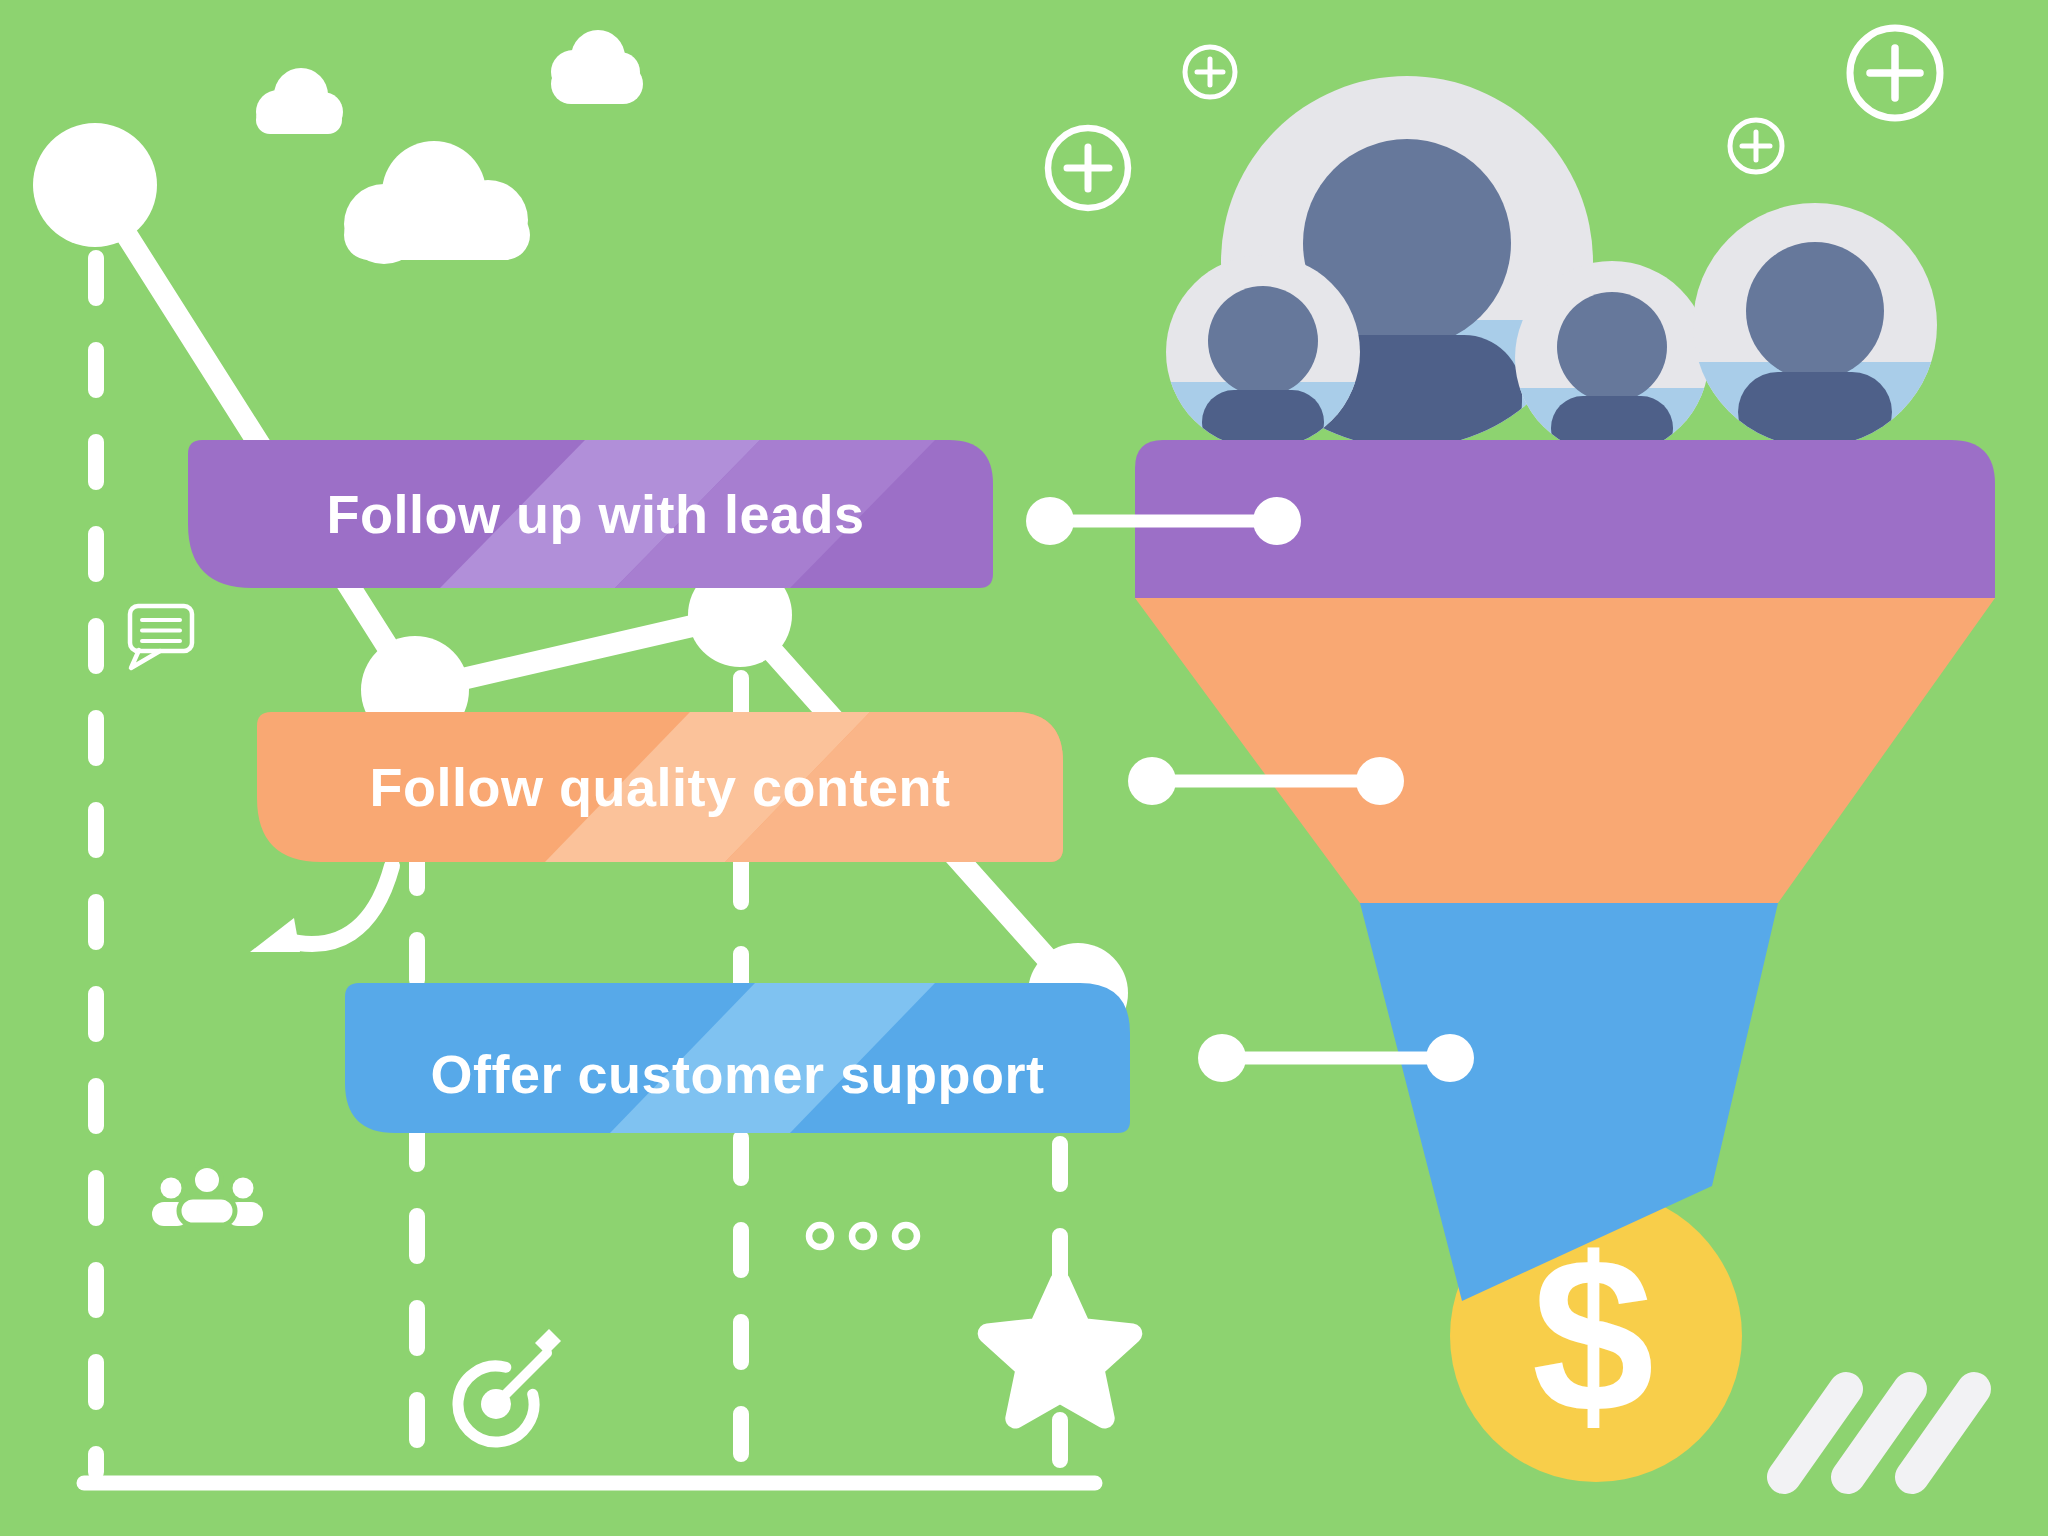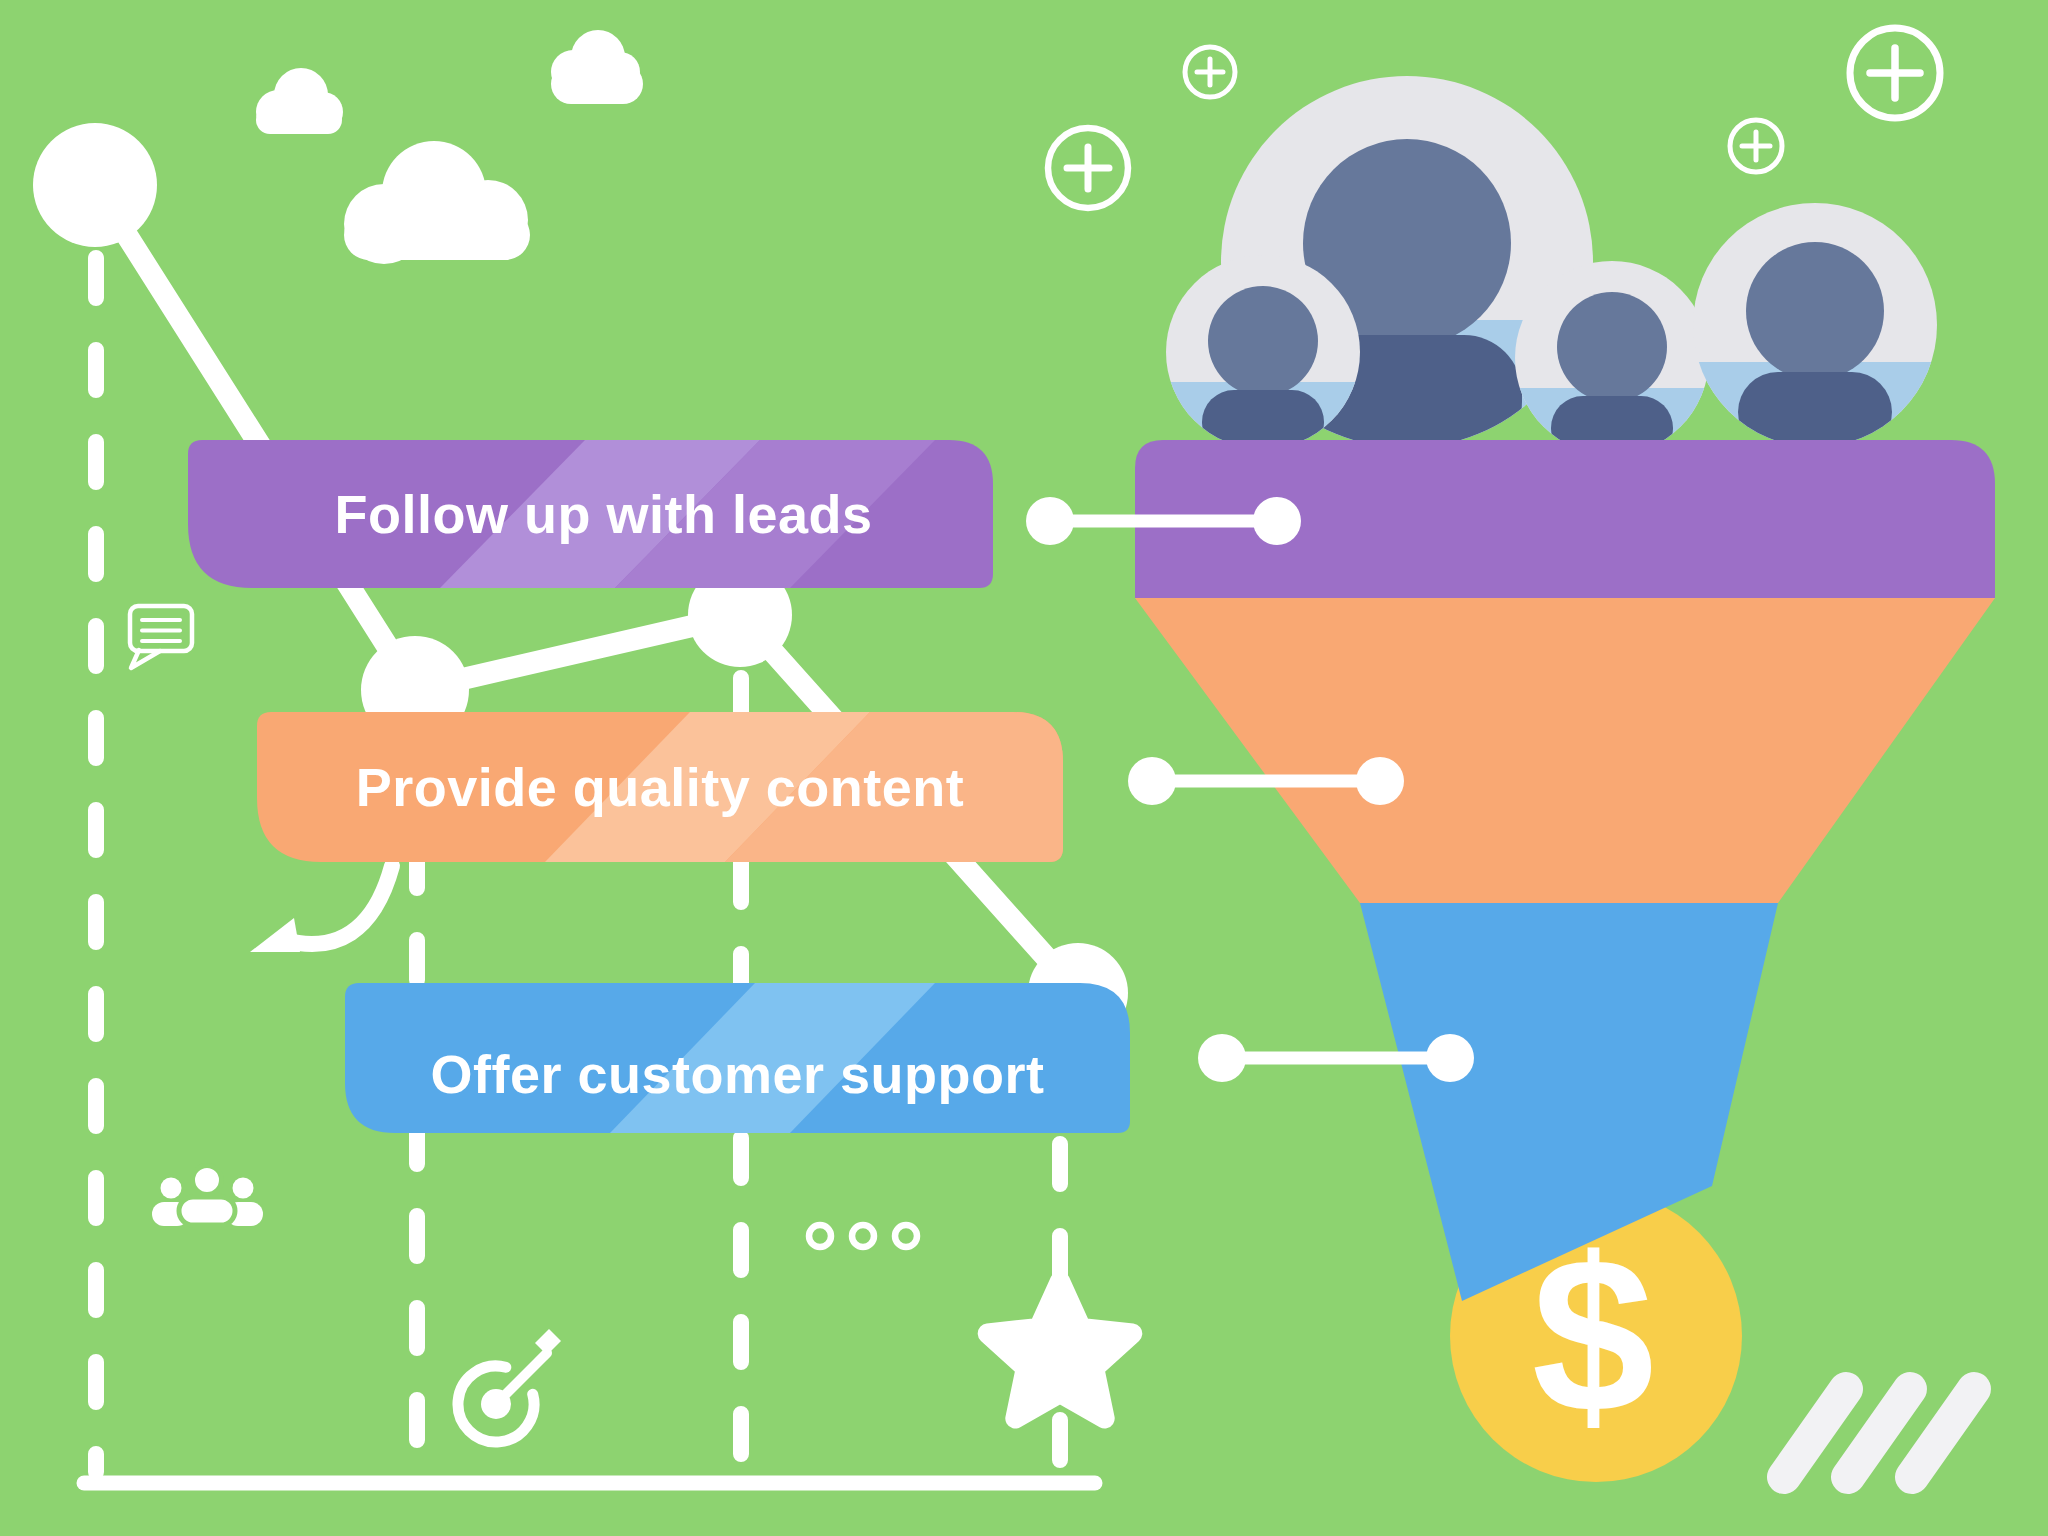--- a/index.html
+++ b/index.html
@@ -1,21 +1,21 @@
 <!DOCTYPE html>
 <html><head>
 <meta charset="utf-8">
 <style>
   html,body{margin:0;padding:0;background:#6fae52;}
   .stage{position:relative;width:2048px;height:1536px;background:#8DD370;overflow:hidden;
          font-family:"Liberation Sans","DejaVu Sans",sans-serif;}
   .stage svg{position:absolute;left:0;top:0;}
   .banner-label{position:absolute;display:flex;align-items:center;justify-content:center;
     color:#ffffff;font-size:54px;font-weight:600;letter-spacing:.5px;white-space:nowrap;}
-  .lbl-1{left:201px;top:440px;width:805px;height:148px;}
+  .lbl-1{left:193px;top:440px;width:805px;height:148px;}
   .lbl-2{left:257px;top:712px;width:806px;height:150px;}
   .lbl-3{left:345px;top:983px;width:785px;height:182px;}
 </style>
 </head>
 <body>
 
 <div class="stage">
 
 <svg width="2048" height="1536" viewBox="0 0 2048 1536">
 
@@ -218,16 +218,16 @@
   </g>
 
   <g stroke="#F2F2F4" stroke-width="34" stroke-linecap="round">
     <line x1="1784" y1="1477" x2="1846" y2="1389"></line>
     <line x1="1848" y1="1477" x2="1910" y2="1389"></line>
     <line x1="1912" y1="1477" x2="1974" y2="1389"></line>
   </g>
 </svg>
 
 <div class="banner-label lbl-1">Follow up with leads</div>
-<div class="banner-label lbl-2">Provide quality content</div>
+<div class="banner-label lbl-2">Follow quality content</div>
 <div class="banner-label lbl-3">Offer customer support</div>
 
 </div>
 
 </body></html>

